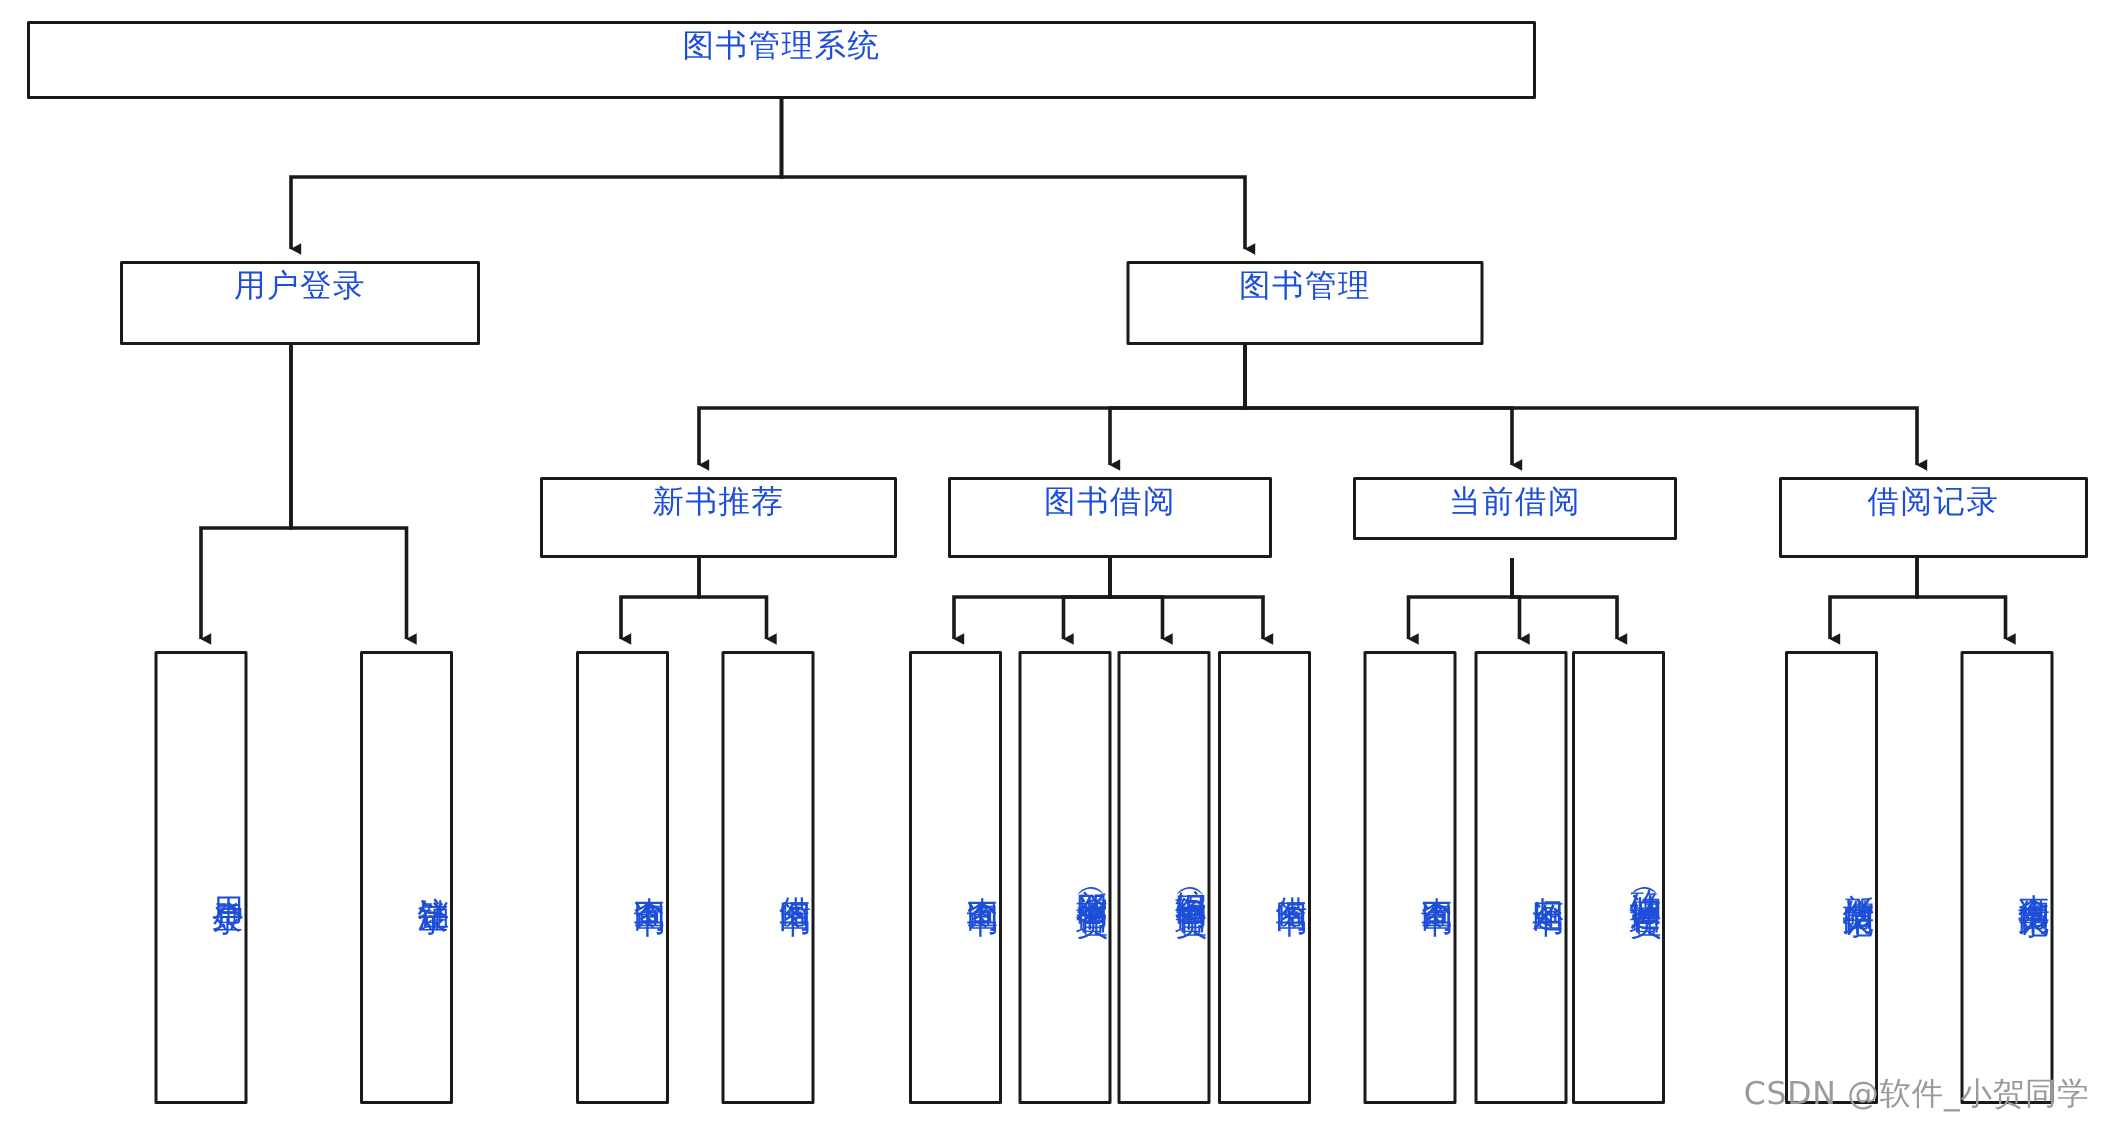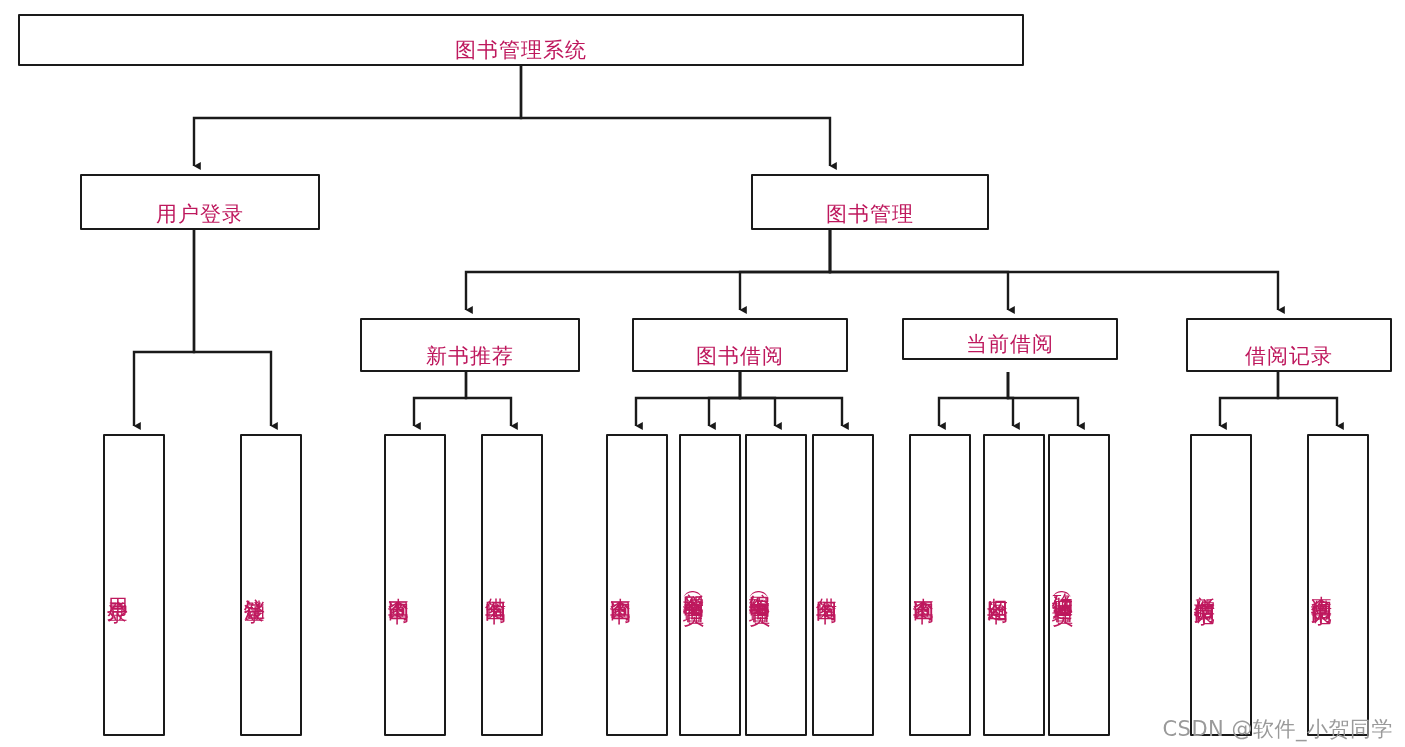--- a/index.html
+++ b/index.html
@@ -23,24 +23,24 @@
     top: 0;
     width: 1405px;
     height: 747px;
   }
   .node {
     position: absolute;
     box-sizing: border-box;
     border: 2px solid #1a1a1a;
     background: #ffffff;
     display: flex;
-    align-items: flex-end;
+    align-items: flex-start;
     justify-content: center;
     text-align: center;
-    color: #be185d;
+    color: #1d4ed8;
     border-radius: 1px;
   }
   .node.h {
     font-size: 21px;
     letter-spacing: 1px;
   }
   .node.v {
     font-size: 21px;
     writing-mode: vertical-rl;
     text-orientation: upright;
@@ -98,21 +98,21 @@
   <div id="node-layer">
       <div class="node h" style="left: 18px; top: 14px; width: 1006px; height: 52px;">
         <span>图书管理系统</span>
       </div>
       <div class="node h" style="left: 80px; top: 174px; width: 240px; height: 56px;">
         <span>用户登录</span>
       </div>
       <div class="node h" style="left: 711px; top: 174px; width: 238px; height: 56px; margin-left: 40px;">
         <span>图书管理</span>
       </div>
-      <div class="node h" style="left: 360px; top: 318px; width: 220px; height: 54px;">
+      <div class="node h" style="left: 360px; top: 318px; width: 238px; height: 54px;">
         <span>新书推荐</span>
       </div>
       <div class="node h" style="left: 632px; top: 318px; width: 216px; height: 54px;">
         <span>图书借阅</span>
       </div>
       <div class="node h" style="left: 902px; top: 318px; width: 216px; height: 42px;">
         <span>当前借阅</span>
       </div>
       <div class="node h" style="left: 1170px; top: 318px; width: 206px; height: 54px; margin-left: 16px;">
         <span>借阅记录</span>

